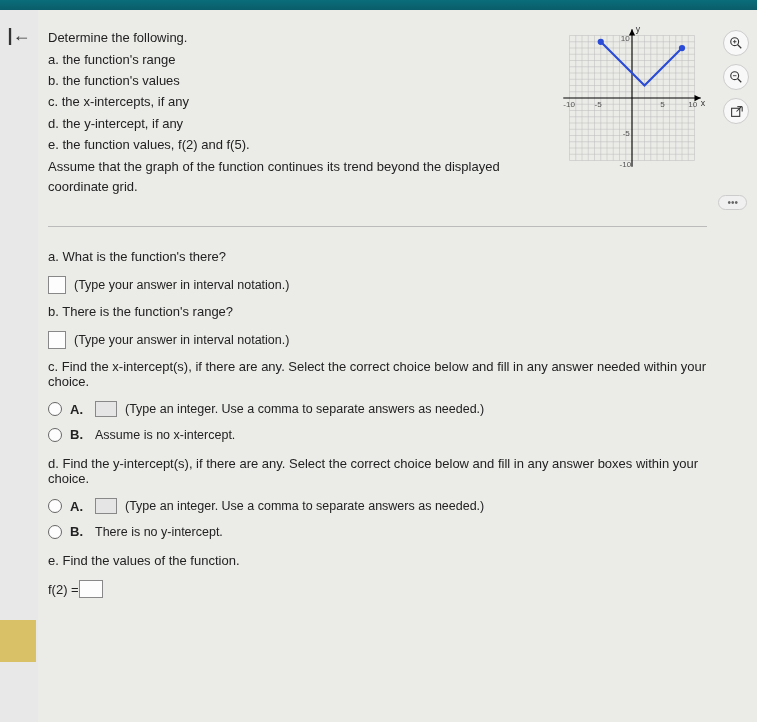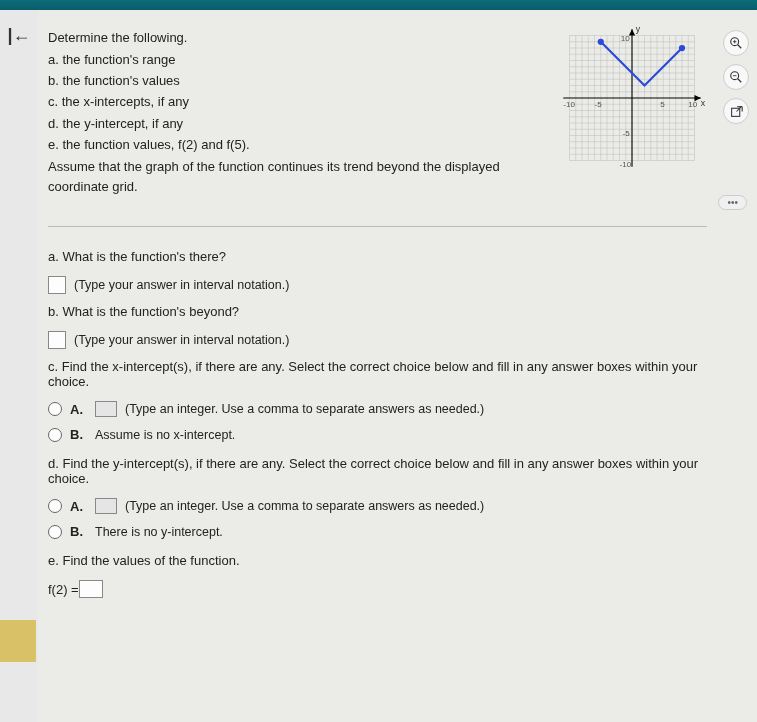--- a/index.html
+++ b/index.html
@@ -313,29 +313,29 @@
 
     <div class="question-part">
       <div class="prompt">a. What is the function's there?</div>
       <div class="answer-row">
         <div class="answer-box"></div>
         <span class="hint-text">(Type your answer in interval notation.)</span>
       </div>
     </div>
 
     <div class="question-part" style="margin-top:10px">
-      <div class="prompt">b. What is the function's beyond?</div>
+      <div class="prompt">b. There is the function's range?</div>
       <div class="answer-row">
         <div class="answer-box"></div>
         <span class="hint-text">(Type your answer in interval notation.)</span>
       </div>
     </div>
 
     <div class="question-part" style="margin-top:6px">
-      <div class="prompt">c. Find the x-intercept(s), if there are any. Select the correct choice below and fill in any answer boxes within your choice.</div>
+      <div class="prompt">c. Find the x-intercept(s), if there are any. Select the correct choice below and fill in any answer needed within your choice.</div>
       <div class="radio-row">
         <div class="radio-circle"></div>
         <span class="option-label">A.</span>
         <span class="small-box"></span>
         <span class="hint-text">(Type an integer. Use a comma to separate answers as needed.)</span>
       </div>
       <div class="radio-row">
         <div class="radio-circle"></div>
         <span class="option-label">B.</span>
         <span class="hint-text">Assume is no x-intercept.</span>

